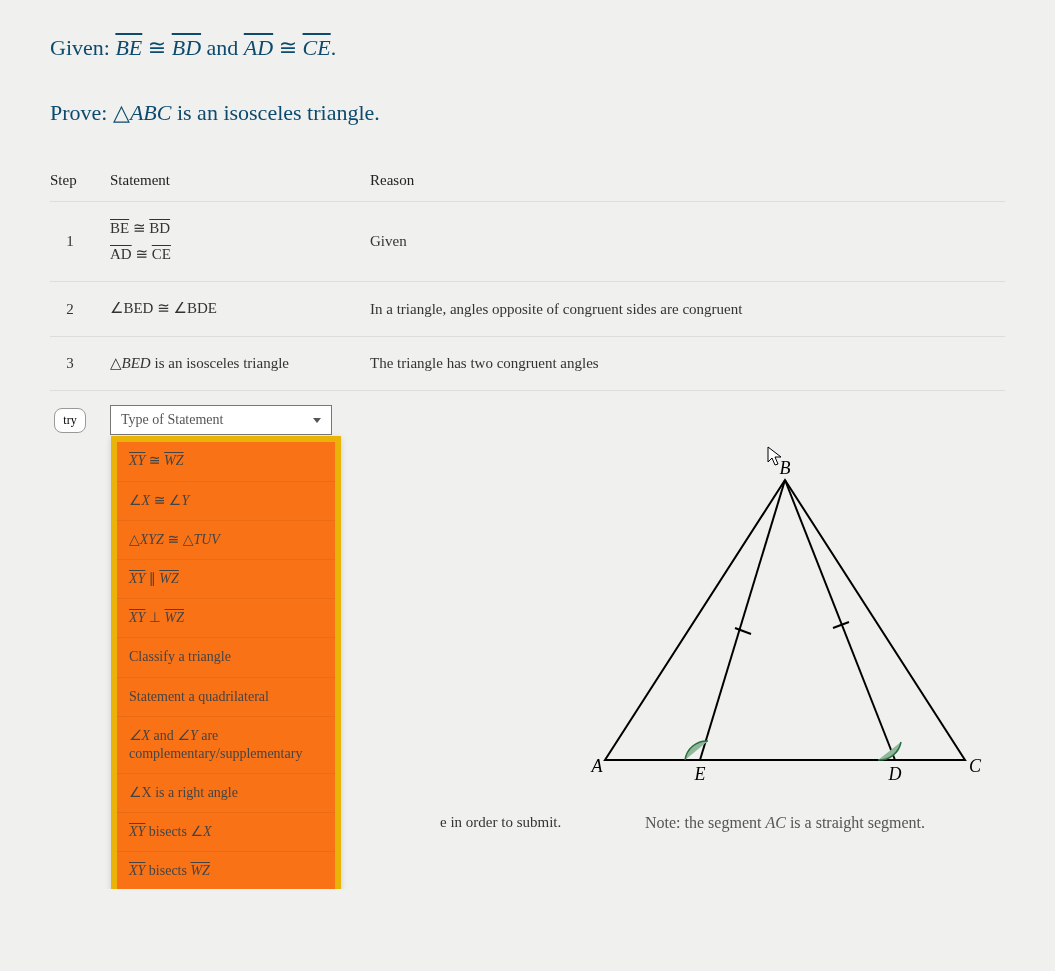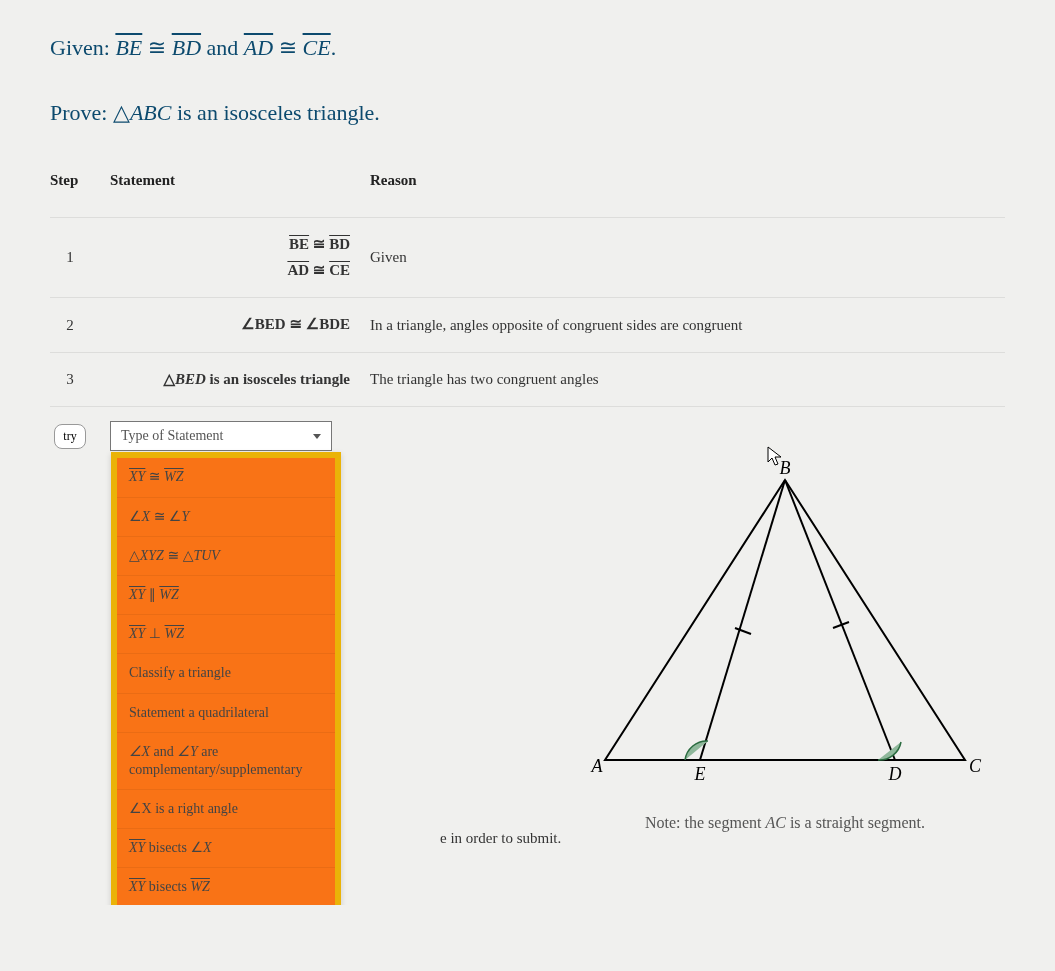--- a/index.html
+++ b/index.html
@@ -19,36 +19,36 @@
   .overline { text-decoration: overline; }
   .proof-area {
     margin-top: 20px;
   }
   table.proof {
     border-collapse: collapse;
     width: 100%;
   }
   table.proof th {
     text-align: left;
-    font-weight: bold;
+    font-weight: normal;
     font-size: 15px;
-    padding: 12px 20px 28px 0;
+    padding: 12px 20px 12px 0;
     color: #222;
   }
   table.proof td {
     padding: 14px 20px 14px 0;
     vertical-align: middle;
     border-top: 1px solid rgba(0,0,0,0.08);
     font-size: 15px;
     color: #333;
   }
   .step-col { width: 60px; text-align: center; }
   .stmt-col { width: 260px; }
   .reason-col { }
-  .stmt-col .line { text-align: right; line-height: 1.7; font-style: normal; font-weight: bold; }
+  .stmt-col .line { text-align: left; line-height: 1.7; font-style: normal; }
   .math { font-style: italic; white-space: nowrap; }
   .math .sym { font-style: normal; }
   .try-btn {
     border: 1px solid #999;
     background: #fff;
     font-size: 12px;
     padding: 4px 8px;
     border-radius: 8px;
     cursor: pointer;
     font-family: inherit;

